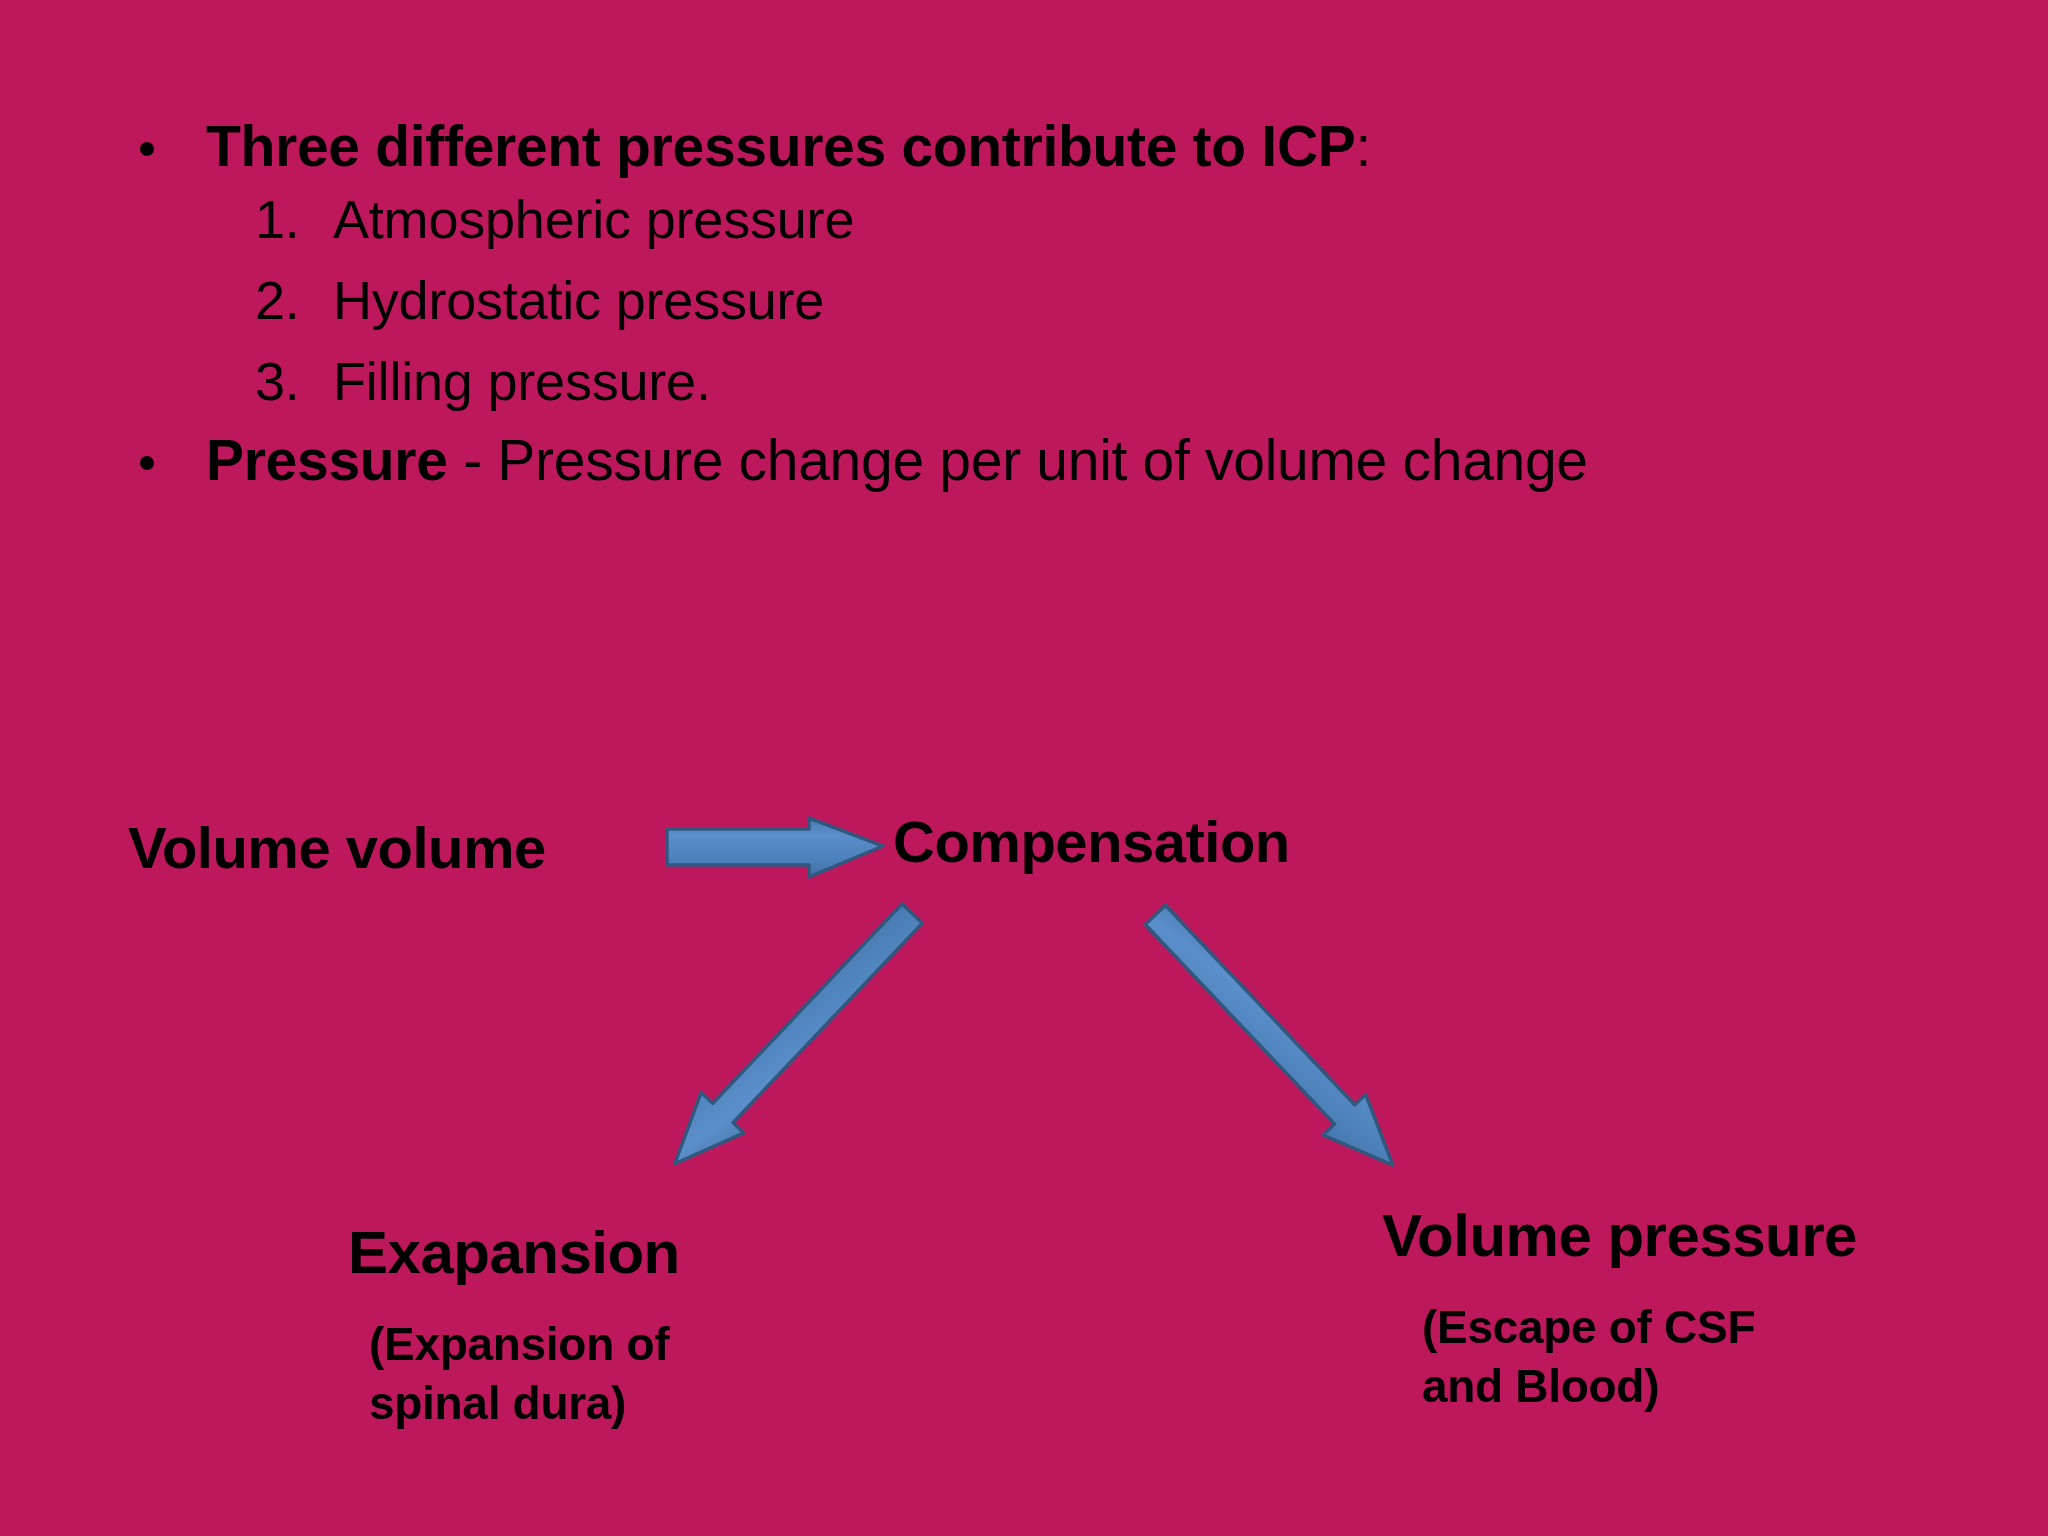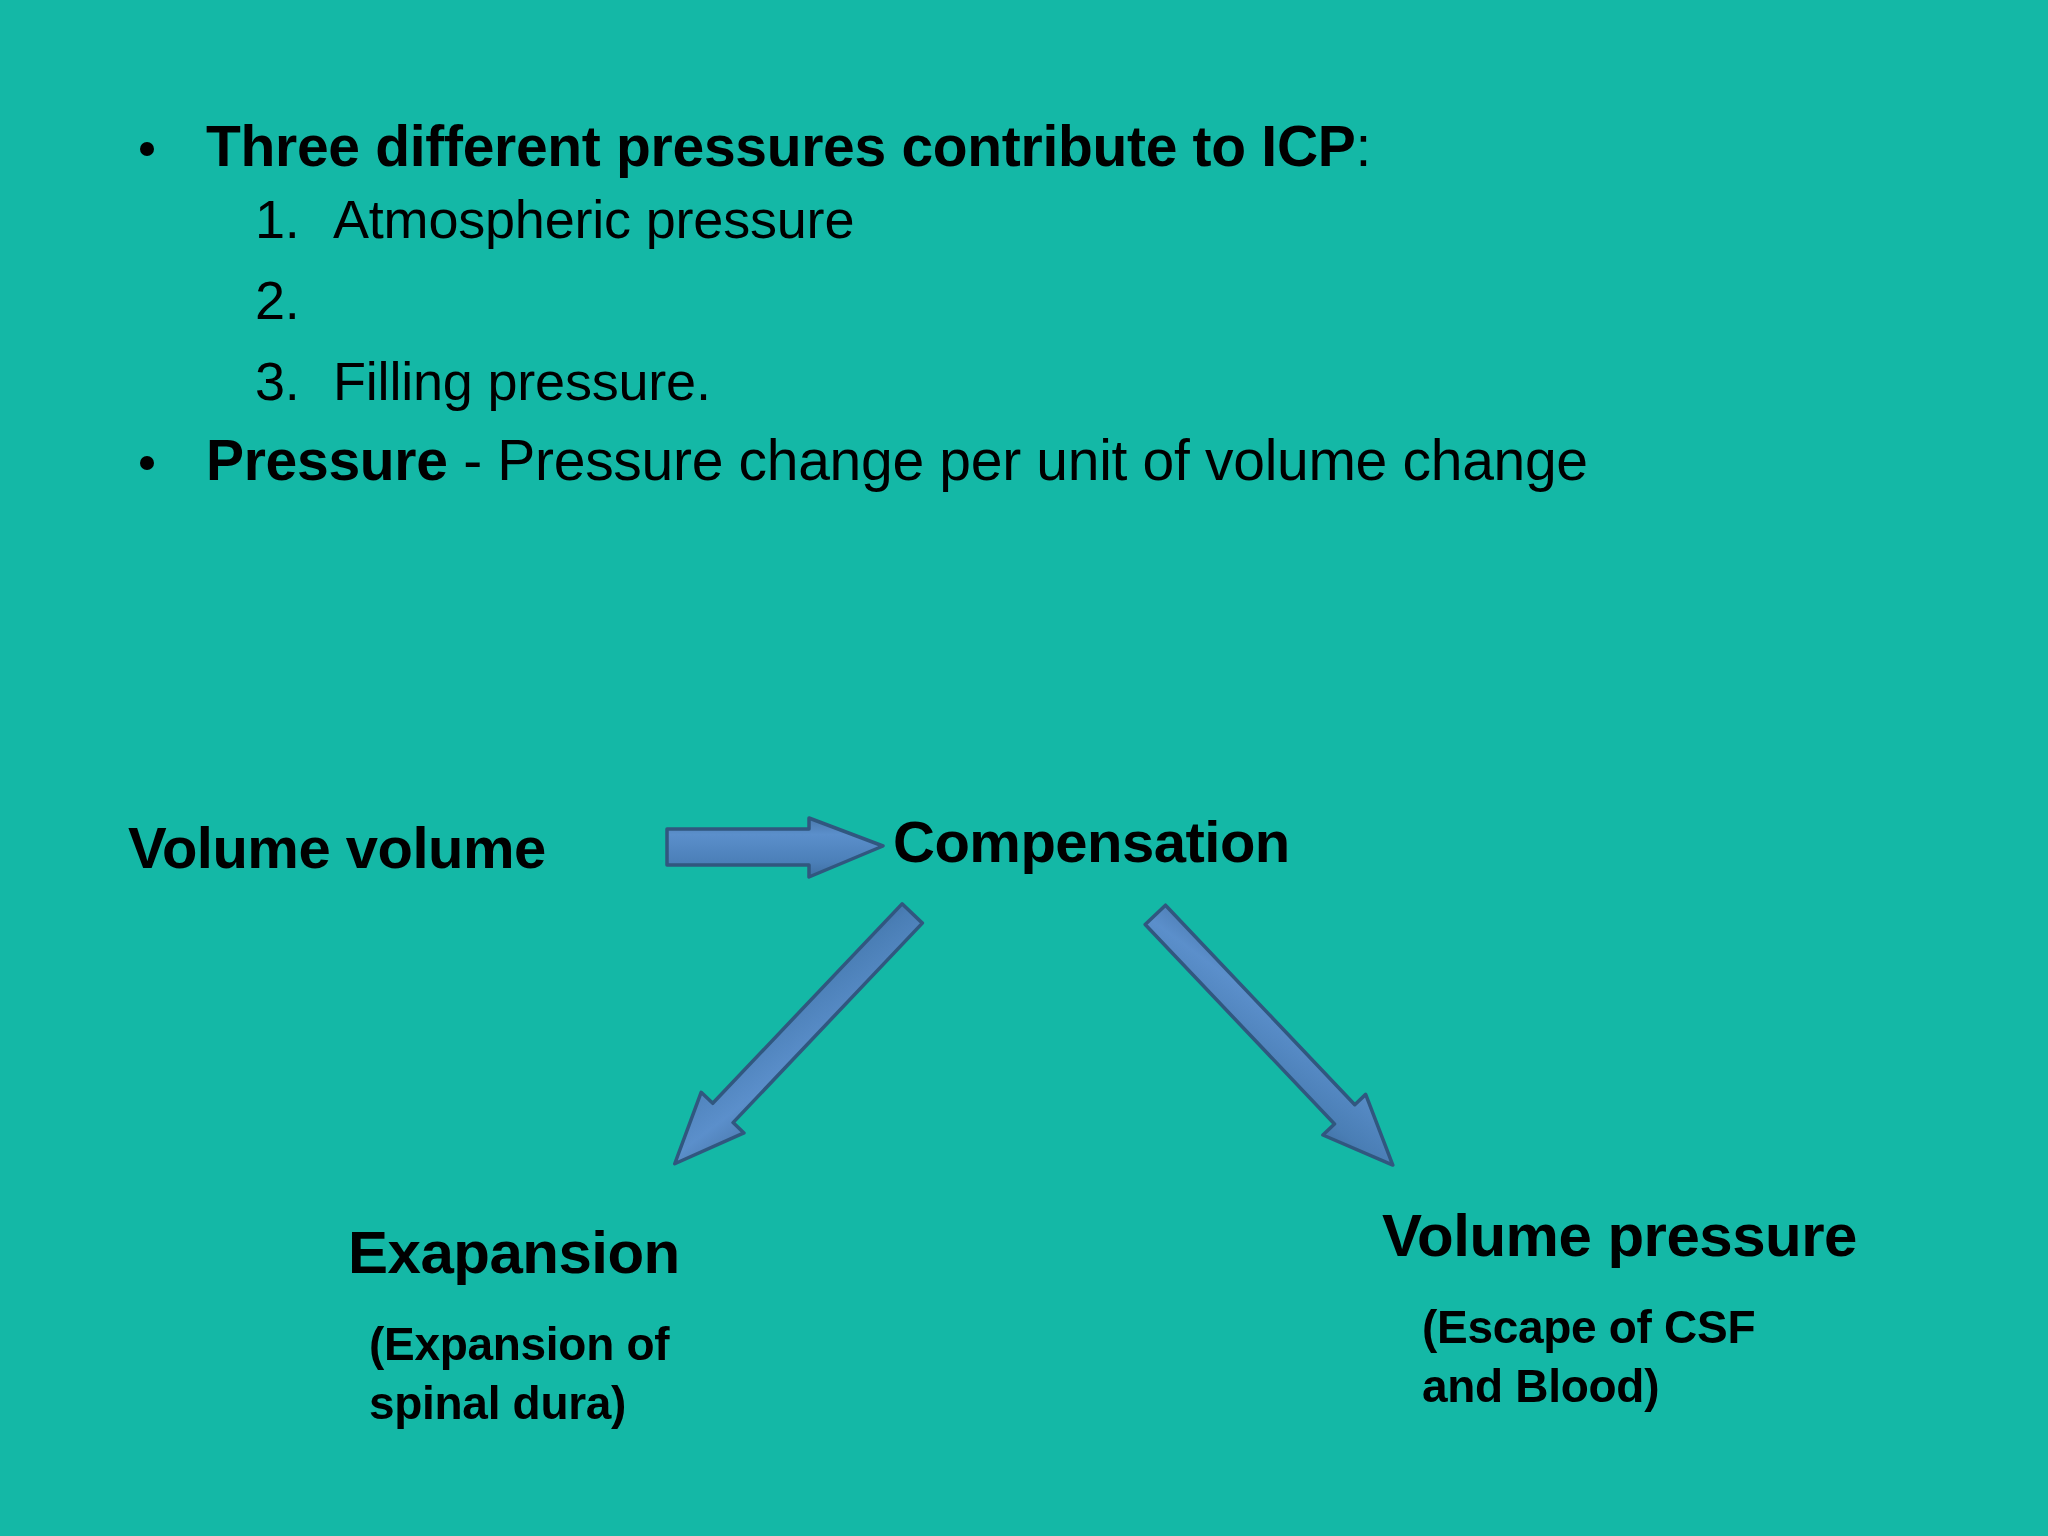--- a/index.html
+++ b/index.html
@@ -9,21 +9,21 @@
     background: #ffffff;
   }
   body {
     font-family: "Liberation Sans", sans-serif;
     color: #000000;
   }
   #slide {
     position: relative;
     width: 2048px;
     height: 1536px;
-    background: #14b8a6;
+    background: #be185d;
     overflow: hidden;
   }
 
   
   .bullet-row {
     position: absolute;
     display: flex;
     align-items: baseline;
     white-space: nowrap;
   }
@@ -98,20 +98,21 @@
     </span>
   </div>
 
   <div class="num-row" style="left:255px; top:192px;">
     <span class="num-marker">1.</span>
     <span>Atmospheric pressure</span>
   </div>
 
   <div class="num-row" style="left:255px; top:273px;">
     <span class="num-marker">2.</span>
+    <span>Hydrostatic pressure</span>
   </div>
 
   <div class="num-row" style="left:255px; top:354px;">
     <span class="num-marker">3.</span>
     <span>Filling pressure.</span>
   </div>
 
   <div class="bullet-row" style="left:140px; top:432px;">
     <span class="bullet-dot"></span>
     <span class="bullet-text" style="margin-left:52px;">

